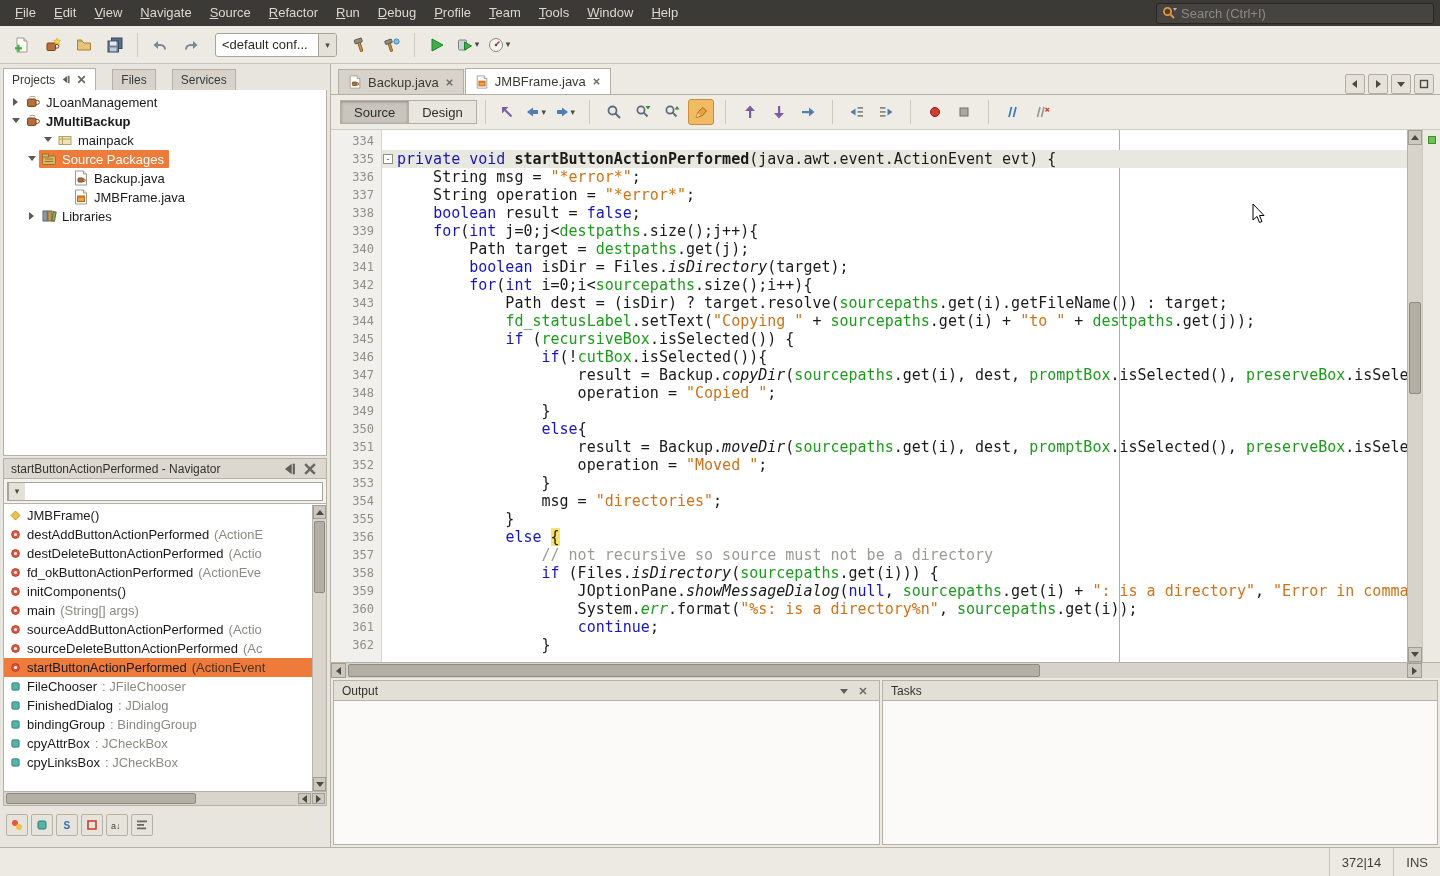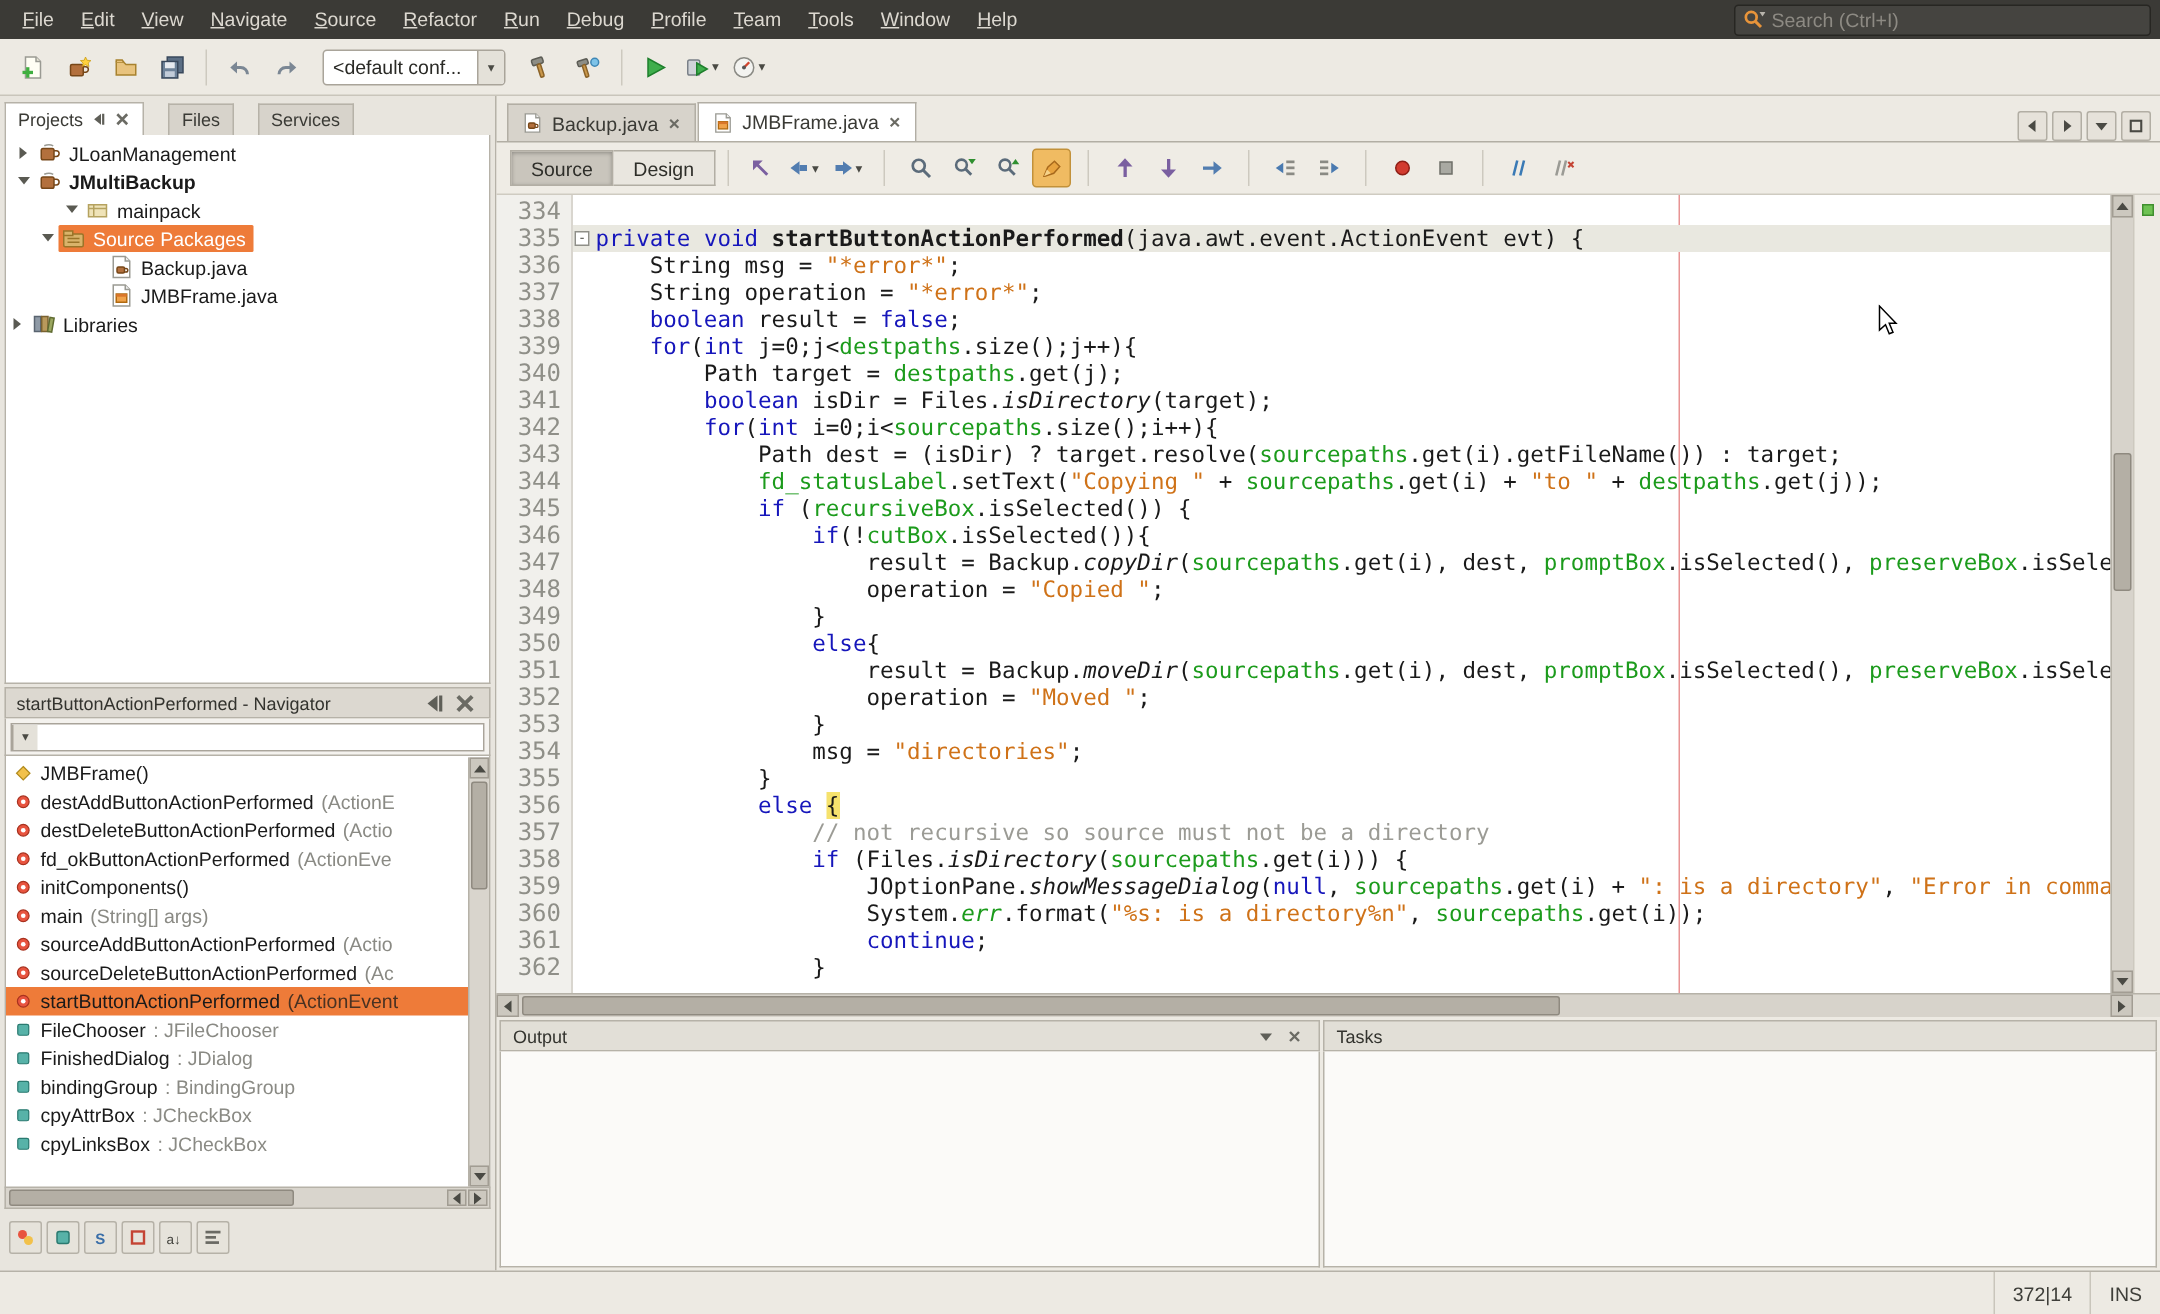--- a/index.html
+++ b/index.html
@@ -90,21 +90,21 @@
 .sdbtn{height:24px;padding:0 13px;border:1px solid #b2aea4;background:#e9e6df;font-size:13px;display:flex;align-items:center;color:#2e2e29}
 .sdbtn.active{background:#c9c5bc;box-shadow:inset 0 1px 3px rgba(0,0,0,.3)}
 .sdbtn + .sdbtn{border-left:none}
 .ebtn{width:26px;height:26px;border:1px solid transparent;border-radius:3px;display:flex;align-items:center;justify-content:center}
 .ebtn.on{background:#f0bb62;border-color:#c2913a}
 
 
 .codewrap{position:absolute;left:0;right:0;top:66px;height:532px;background:linear-gradient(to right,#f1f0ec 0 50px,#d9d6cf 50px 51px,#fff 51px);overflow:hidden}
 .code-content{position:absolute;left:0;top:2px;right:33px;bottom:0;overflow:hidden}
 .cline{display:flex;height:18px;font:15px/18px "DejaVu Sans Mono",monospace}
-.lnum{flex:0 0 50px;text-align:right;padding-right:7px;font-size:16px;color:#8f8f88}
+.lnum{flex:0 0 50px;text-align:right;padding-right:7px;font-size:12px;color:#8f8f88}
 .fmargin{flex:0 0 16px;position:relative}
 .foldbox{position:absolute;left:2px;top:4px;width:10px;height:10px;border:1px solid #8f8f88;background:#fff;font:9px/8px "DejaVu Sans Mono",monospace;text-align:center;color:#50504a}
 .ctext{white-space:pre;flex:none}
 .cline.hl{background:linear-gradient(to right,rgba(0,0,0,0) 0 51px,#e9e8e0 51px)}
 .tk-p{color:#1a1a1a}
 .tk-k{color:var(--keyword,#1616bb)}
 .tk-s{color:var(--string,#cf7218)}
 .tk-f{color:var(--field,#1c9b1c)}
 .tk-c{color:var(--comment,#9b9b95)}
 .tk-m{font-weight:bold}
@@ -388,21 +388,21 @@
                 <svg viewBox="0 0 16 16">
                   <path d="M2.5 1h8l3 3v11h-11z" fill="#fff" stroke="#9a9a93"></path>
                   <path d="M10.5 1v3h3" fill="#eee" stroke="#9a9a93"></path>
                   <rect x="4.5" y="7" width="7" height="5.5" fill="#f0a24a" stroke="#b06a10"></rect>
                   <rect x="4.5" y="7" width="7" height="1.8" fill="#d9762a"></rect>
                 </svg>
               </span>
               <span class="tlabel">JMBFrame.java</span>
             </span>
           </div>
-          <div class="trow" style="">
+          <div class="trow" style="padding-left: 20px;">
             <span class="exp right"></span>
             <span class="nodebox">
               <span class="icn">
                 <svg viewBox="0 0 16 16">
                   <rect x="2" y="3" width="4.2" height="10" fill="#8f9aa6" stroke="#5a6470"></rect>
                   <rect x="6.8" y="3" width="4.2" height="10" fill="#b9995c" stroke="#7a6230"></rect>
                   <rect x="11.5" y="3.8" width="2.8" height="9.4" fill="#9aa65f" stroke="#5f6b30" transform="rotate(10 13 8.5)"></rect>
                 </svg>
               </span>
               <span class="tlabel">Libraries</span>

